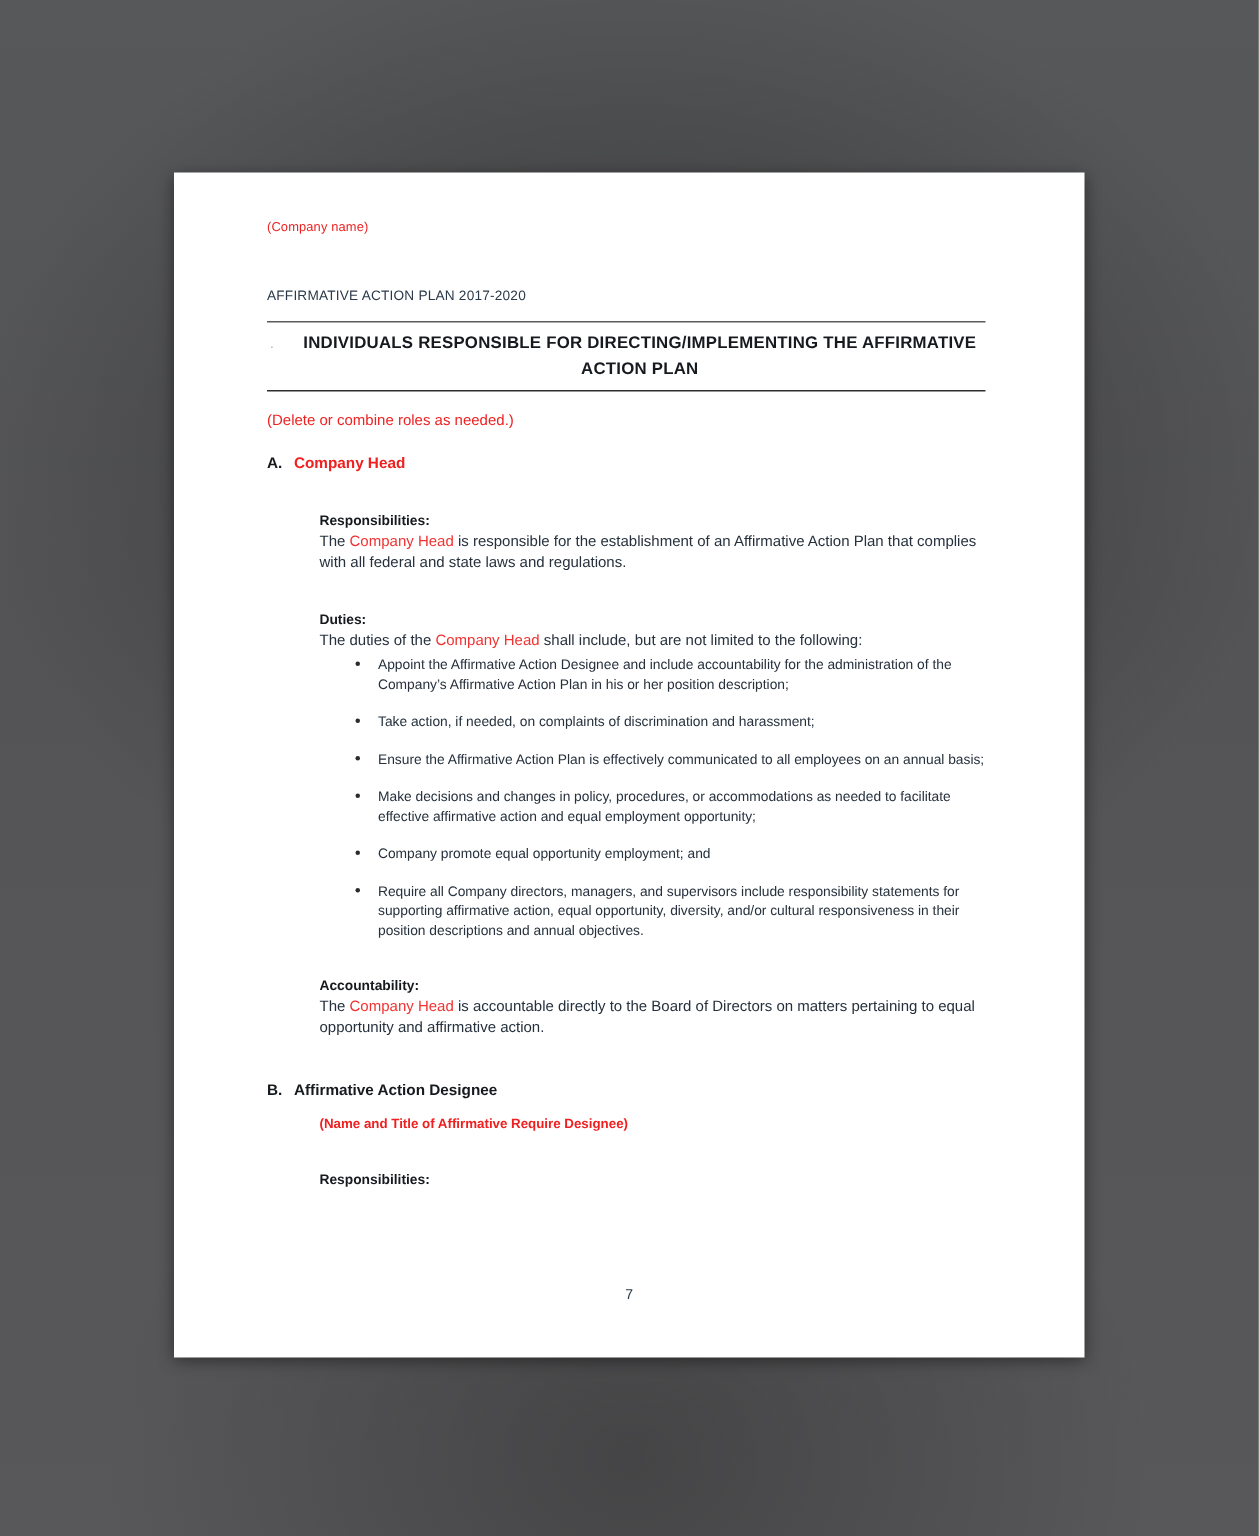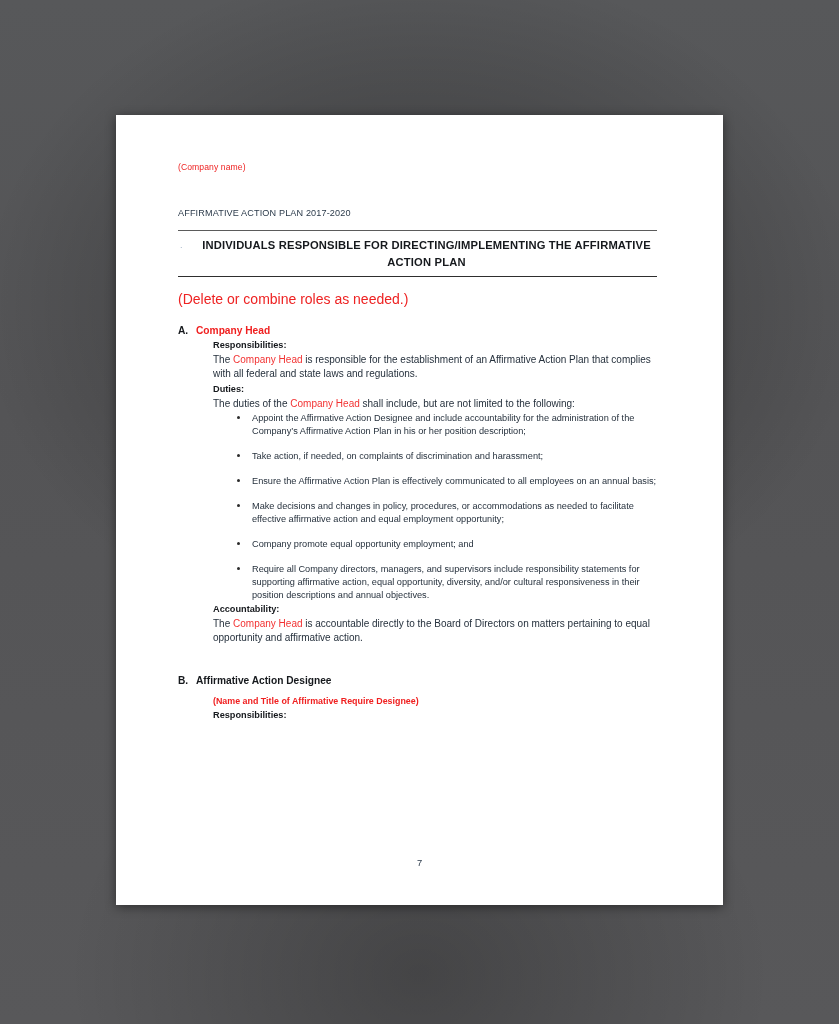--- a/index.html
+++ b/index.html
@@ -33,21 +33,21 @@
     width: 607px;
     height: 790px;
     background: #ffffff;
     box-shadow: 0 2px 10px rgba(0,0,0,0.45);
     overflow: hidden;
   }
 
   .page-inner {
     position: absolute;
     left: 62px;
-    top: 47px;
+    top: 31px;
     width: 479px;
   }
 
   
   .doc-header {
     line-height: 1.22;
   }
   .doc-header .company-name {
     color: #ee2222;
     font-size: 8.6px;
@@ -86,21 +86,21 @@
     line-height: 1.55;
     letter-spacing: 0.015em;
     padding-left: 18px;
     margin: 0;
     text-align: center;
   }
 
   
   .red-note {
     color: #ee2222;
-    font-size: 14px;
+    font-size: 10px;
     margin-top: 13px;
     line-height: 1.3;
   }
 
   
   .lettered-section {
     margin-top: 17px;
     padding-left: 18px;
     position: relative;
   }
@@ -128,21 +128,21 @@
     font-size: 8.9px;
     font-weight: bold;
     margin-top: 9px;
     padding-left: 17px;
     line-height: 1.3;
   }
 
   
   .body-block {
     padding-left: 17px;
-    margin-top: 2px;
+    margin-top: 25px;
   }
   .block-label {
     font-size: 9.2px;
     font-weight: bold;
     color: #16191d;
     margin: 0 0 1px 0;
     line-height: 1.3;
   }
   .block-text {
     font-size: 10px;

